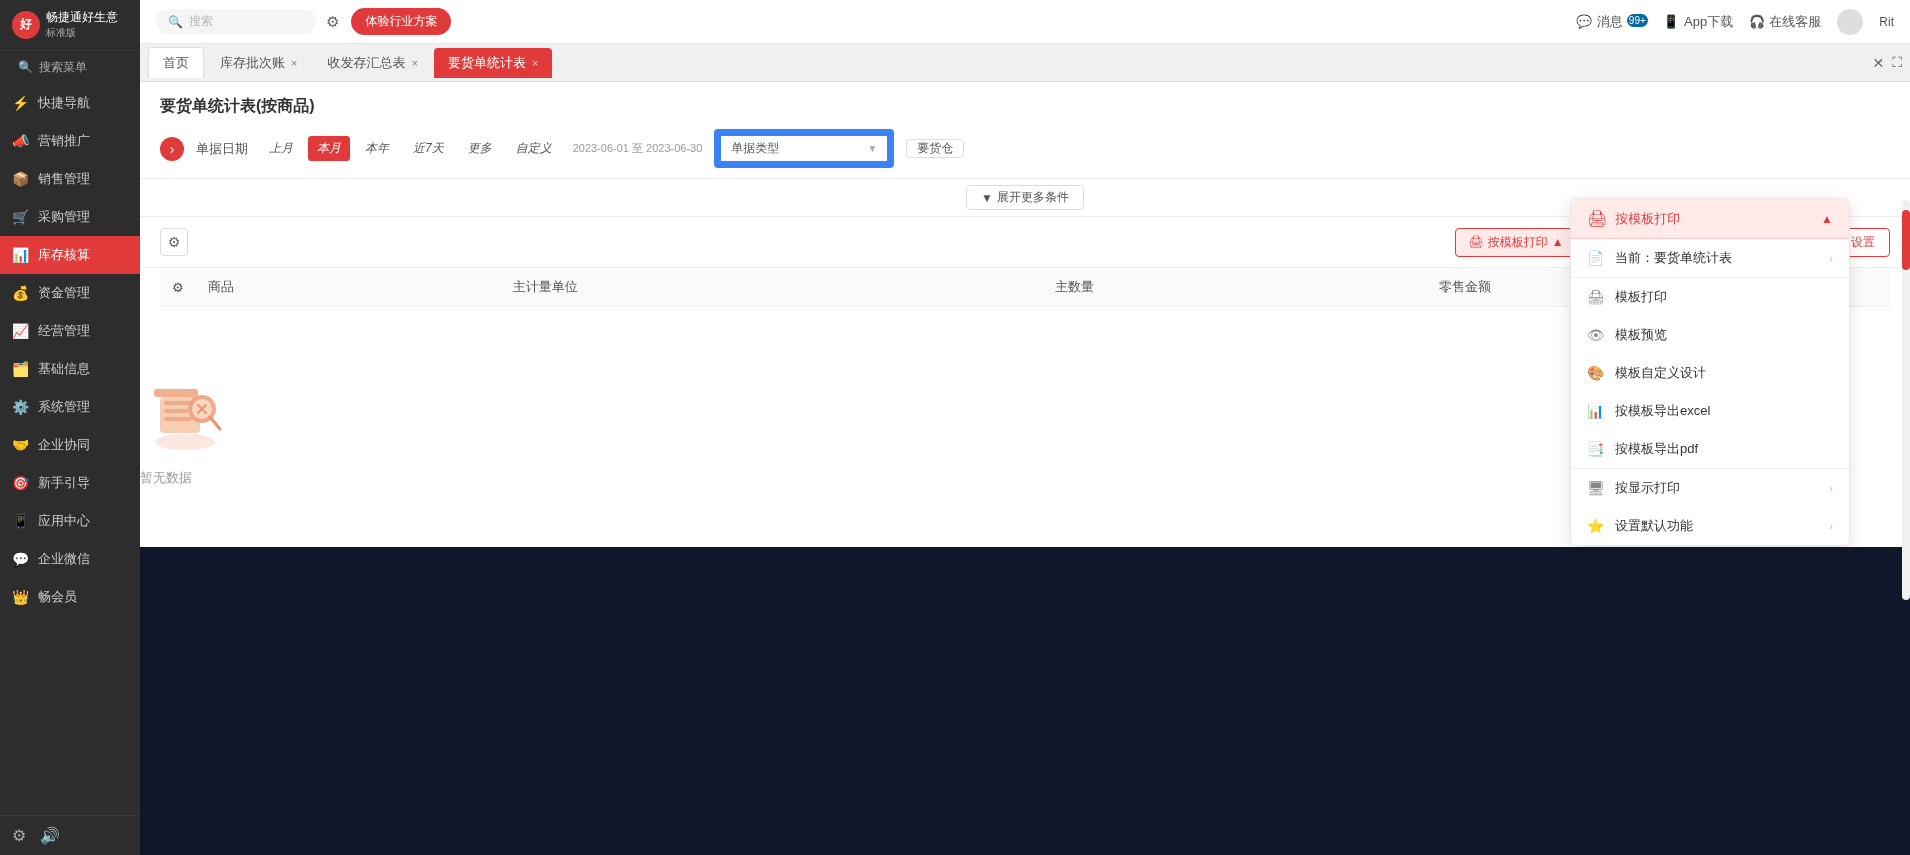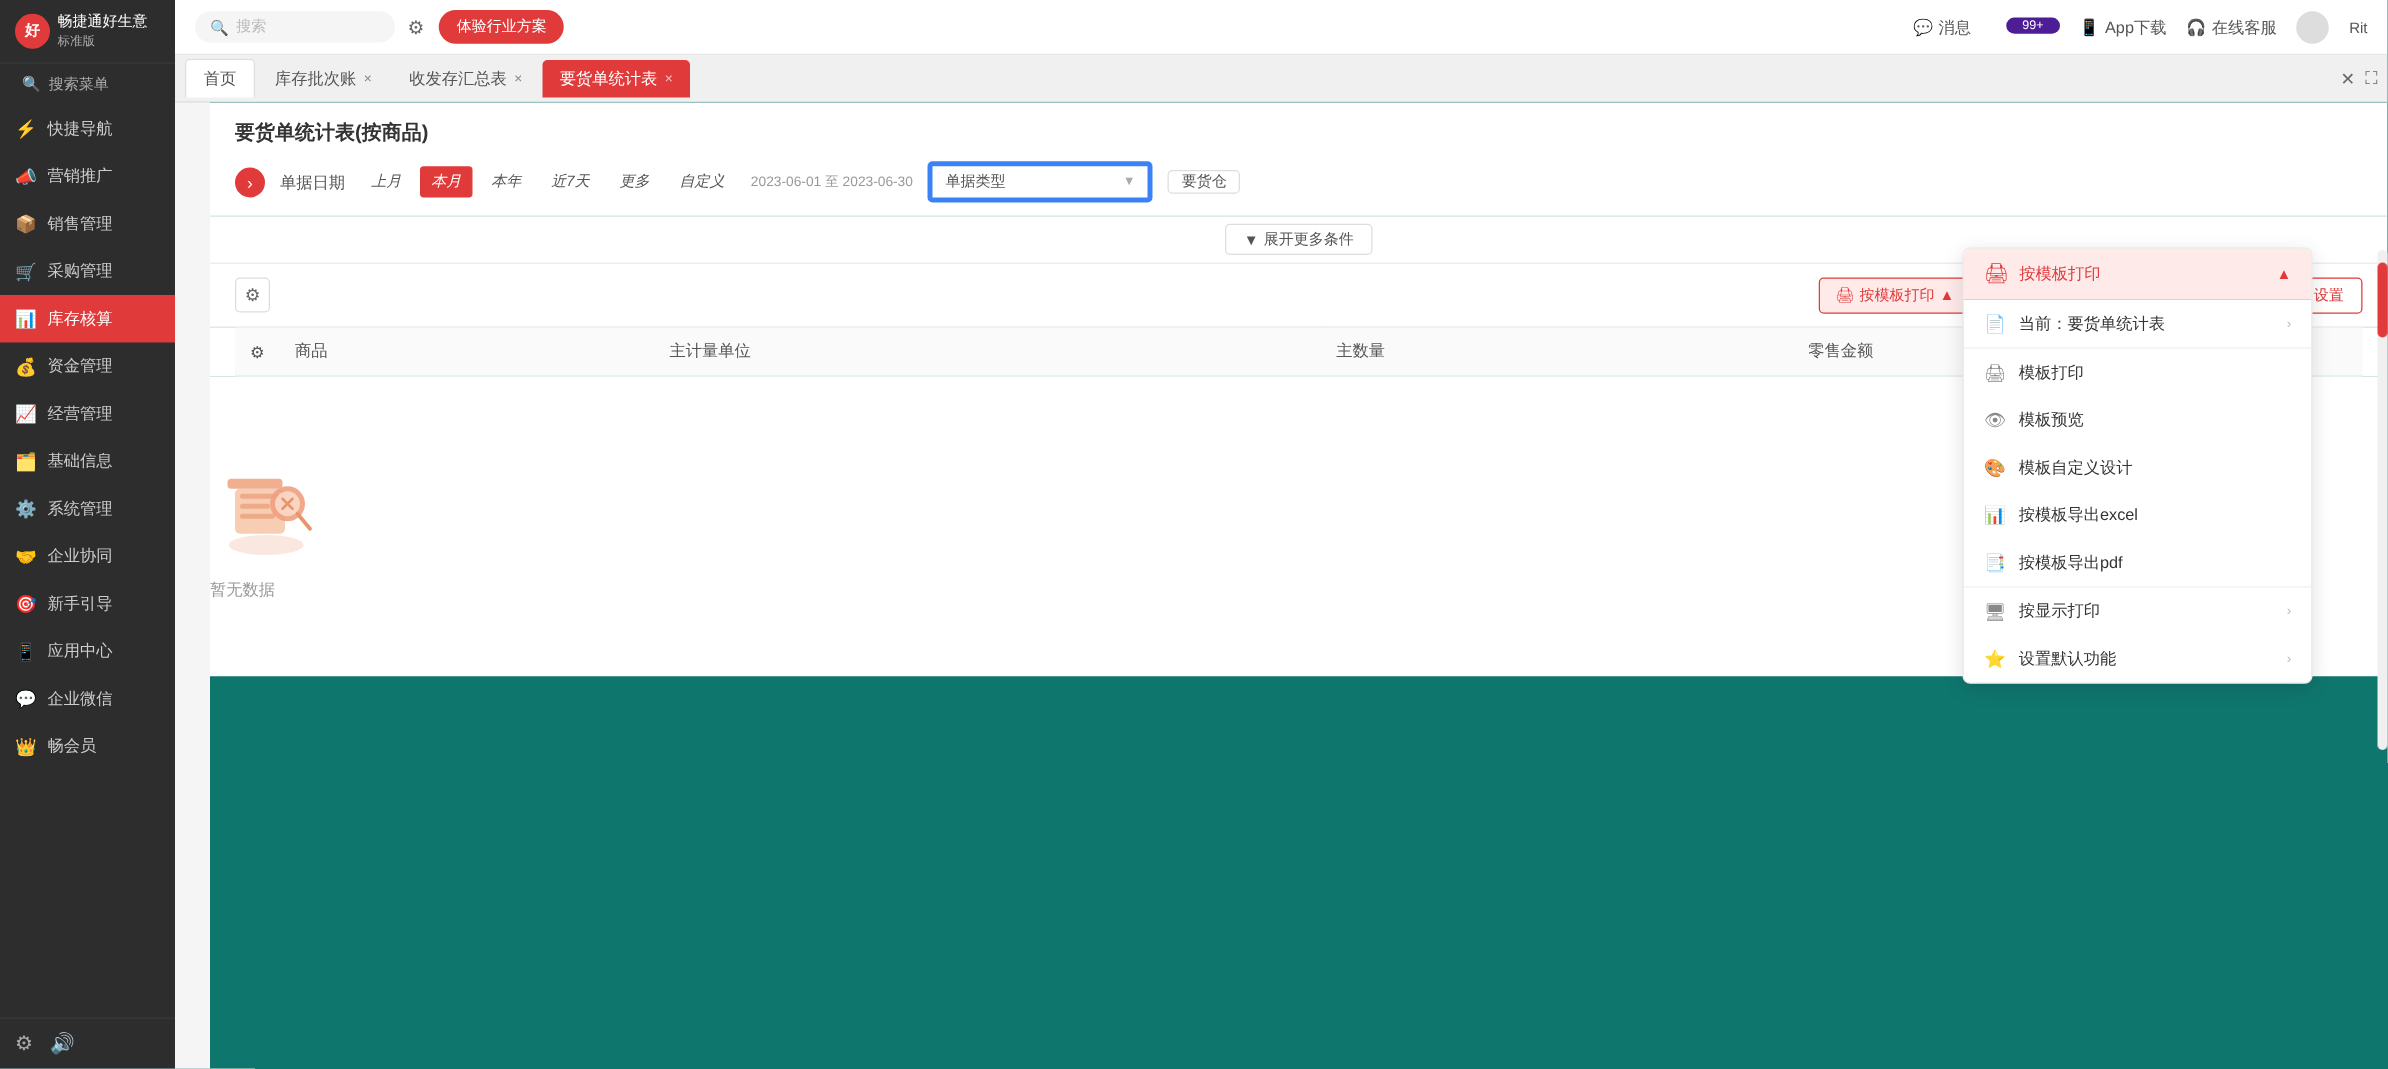--- a/index.html
+++ b/index.html
@@ -98,28 +98,27 @@
     .topbar-right {
       margin-left: auto;
       display: flex;
       align-items: center;
       gap: 16px;
       color: #555;
       font-size: 13px;
     }
     .topbar-right-item { display: flex; align-items: center; gap: 4px; cursor: pointer; }
     .badge {
-      background: #4c1d95;
+      background: #0369a1;
       color: #fff;
       border-radius: 8px;
-      padding: 1px 13px;
+      padding: 1px 2px;
       font-size: 10px;
       position: relative;
       top: -1px;
-      margin-left: 24px;
     }
     .topbar-avatar {
       width: 26px; height: 26px;
       background: #ddd;
       border-radius: 50%;
     }
     .topbar-username { color: #555; font-size: 12px; }
 
     
     .tabs {
@@ -160,24 +159,23 @@
       display: flex;
       align-items: center;
       gap: 8px;
     }
     .tab-window-btn { cursor: pointer; color: #666; font-size: 14px; }
 
     
     .page-content {
       flex: 1;
       overflow: auto;
-      background: #0f766e;
+      background: #0f172a;
       padding: 0;
       position: relative;
-      margin-left: 28px;
     }
 
     
     .page-header {
       background: #fff;
       padding: 14px 20px 0 20px;
       border-bottom: 1px solid #eee;
     }
     .page-title {
       font-size: 16px;
@@ -216,21 +214,21 @@
     }
     .date-option.active {
       background: #e03a3a;
       color: #fff;
       border-color: #e03a3a;
     }
     .date-range-text { font-size: 11px; color: #999; text-align: right; }
 
     .filter-select {
       display: flex; align-items: center;
-      border: 4px solid #3b82f6;
+      border: 7px solid #3b82f6;
       border-radius: 4px;
       padding: 4px 10px;
       background: #fff;
       cursor: pointer;
       font-size: 12px;
       color: #555;
       min-width: 180px;
       gap: 20px;
       justify-content: center;
     }

